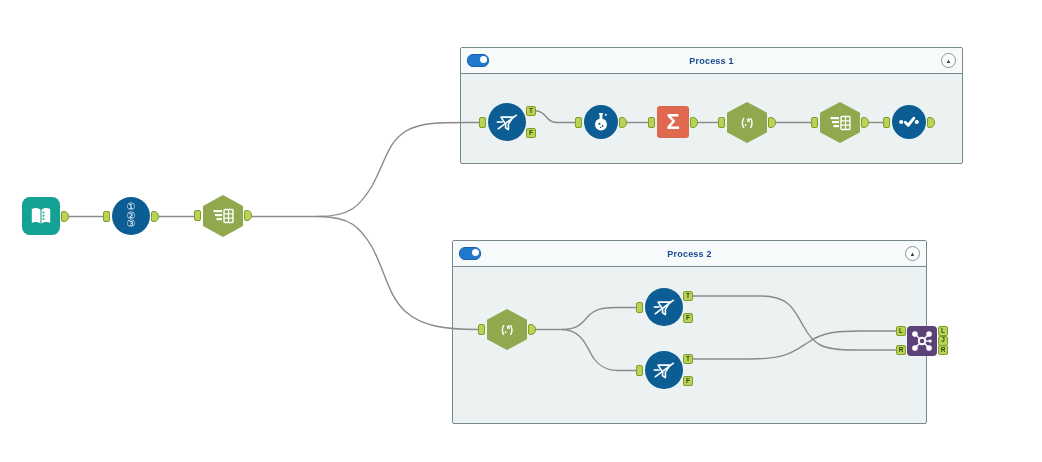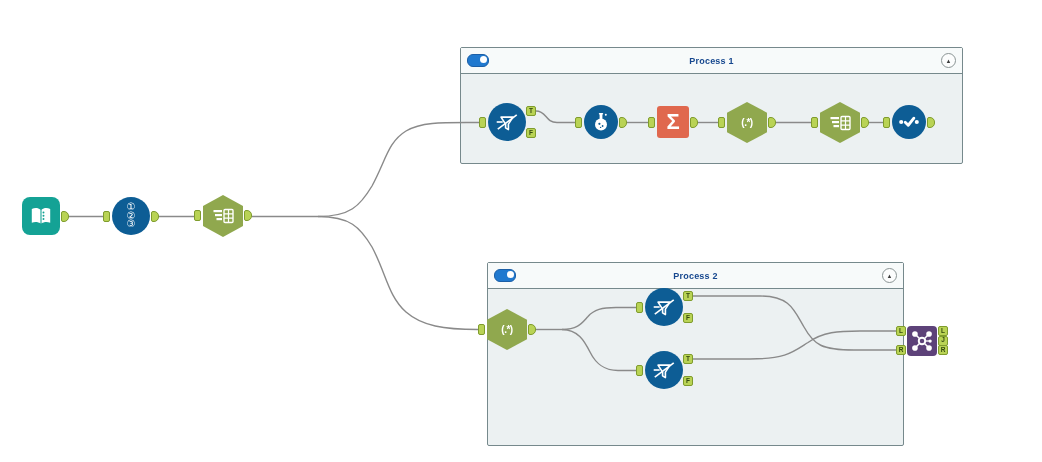--- a/index.html
+++ b/index.html
@@ -47,21 +47,21 @@
       <span class="toggle">
           <span class="toggle-knob"></span>
         </span>
       <span class="container-title">Process 1</span>
       <span class="collapse-btn">
           <span>▲</span>
         </span>
     </div>
   </div>
 
-  <div class="container" style="left:487px;top:240px;width:417px;height:184px;margin-top:22px;">
+  <div class="container" style="left:452px;top:240px;width:475px;height:184px;">
     <div class="container-header">
       <span class="toggle">
           <span class="toggle-knob"></span>
         </span>
       <span class="container-title">Process 2</span>
       <span class="collapse-btn">
           <span>▲</span>
         </span>
     </div>
   </div>

